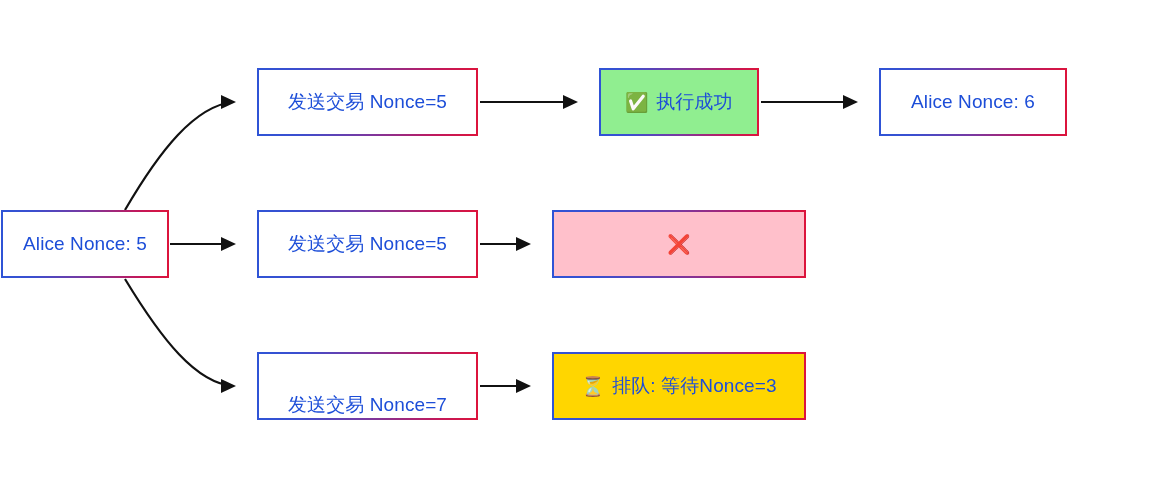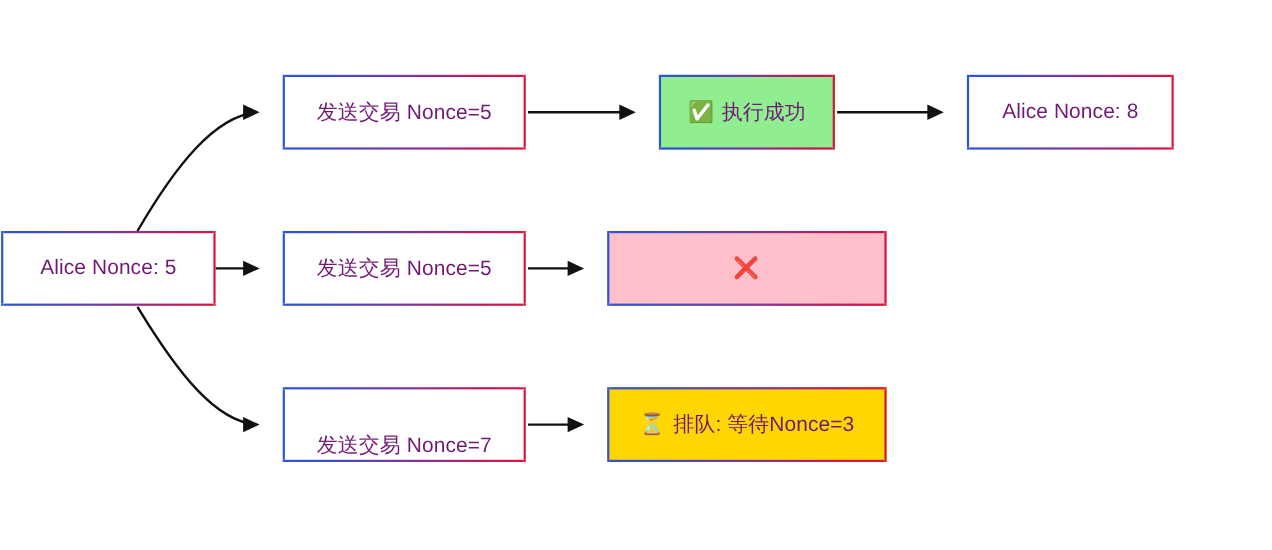--- a/index.html
+++ b/index.html
@@ -29,42 +29,42 @@
     position: absolute;
     box-sizing: border-box;
     display: flex;
     align-items: center;
     justify-content: center;
     border-style: solid;
     border-width: 2px;
     border-image: linear-gradient(90deg, #2f54d6 0%, #3a4fd0 18%, #7a38a0 50%, #c2185b 82%, #dc143c 100%) 1;
     background: #ffffff;
     font-size: 19px;
-    color: #701a75;
+    color: #1d4ed8;
     letter-spacing: 0.1px;
     white-space: nowrap;
   }
   .node .label {
     display: inline-flex;
     align-items: center;
     gap: 7px;
   }
   .node .emoji {
     font-size: 19px;
     line-height: 1;
     display: inline-block;
   }
   
   .fill-white  { background: #ffffff; }
   .fill-green  { background: #90ee90; }
   .fill-pink   { background: #ffc0cb; }
   .fill-gold   { background: #ffd600; }
 
   
-  #node-alice-nonce-5   { left: 1px;   top: 210px; width: 195px; height: 68px; }
+  #node-alice-nonce-5   { left: 1px;   top: 210px; width: 168px; height: 68px; }
   #node-tx-nonce-5-a    { left: 257px; top: 68px;  width: 221px; height: 68px; }
   #node-tx-nonce-5-b    { left: 257px; top: 210px; width: 221px; height: 68px; }
   #node-tx-nonce-7      { left: 257px; top: 352px; width: 221px; height: 68px; align-items: flex-end; }
   #node-success         { left: 599px; top: 68px;  width: 160px; height: 68px; }
   #node-rejected        { left: 552px; top: 210px; width: 254px; height: 68px; }
   #node-queued          { left: 552px; top: 352px; width: 254px; height: 68px; }
   #node-alice-nonce-6   { left: 879px; top: 68px;  width: 188px; height: 68px; }
 
   
   .node::after {
@@ -168,17 +168,17 @@
 
   <div class="node fill-gold" id="node-queued">
     <span class="label">
       <span class="emoji">⏳</span>
       <span>排队: 等待Nonce=3</span>
     </span>
   </div>
 
   <div class="node fill-white" id="node-alice-nonce-6">
     <span class="label">
-      <span>Alice Nonce: 8</span>
+      <span>Alice Nonce: 6</span>
     </span>
   </div>
 
 </div>
 
 </body></html>

